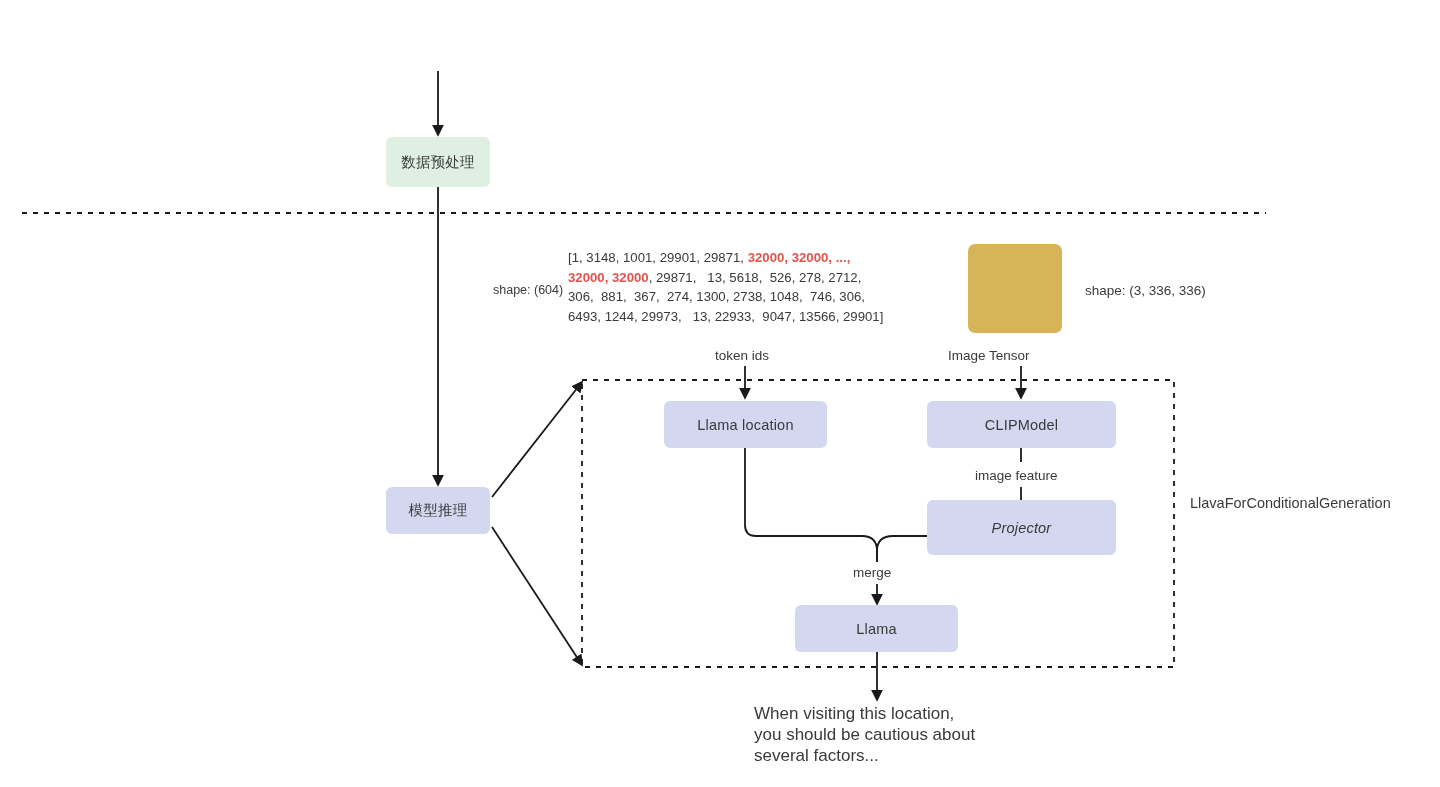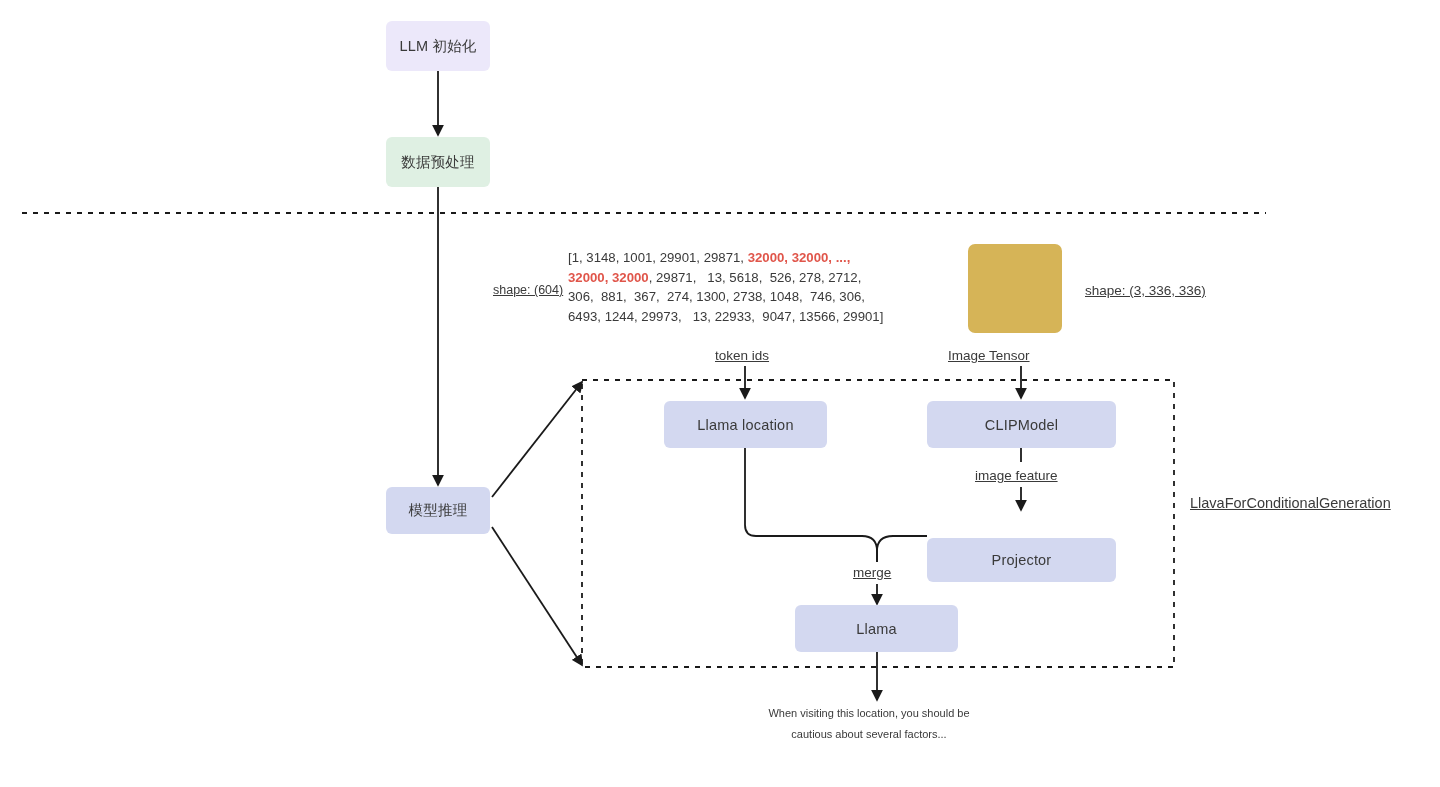--- a/index.html
+++ b/index.html
@@ -33,40 +33,38 @@
   .node-purple { background: #ece8fa; }
   .node-green  { background: #dff0e3; }
   .node-blue   { background: #d3d8f0; }
   .node-gold   { background: #d6b457; border-radius: 7px; }
 
   .lbl {
     position: absolute;
     font-size: 13.5px;
     color: #3a3a3a;
     white-space: nowrap;
-    text-decoration: underline;
   }
   .lbl-sm { font-size: 12.5px; }
 
   .tokens {
     position: absolute;
     font-size: 13.2px;
     line-height: 19.6px;
     color: #3a3a3a;
     white-space: pre;
   }
   .tokens .hl { color: #e0554a; font-weight: bold; }
 
   .outtext {
     position: absolute;
-    font-size: 11px;
+    font-size: 17px;
     line-height: 21px;
     color: #3a3a3a;
     width: 230px;
-    text-align: center;
   }
 
   svg.wires {
     position: absolute;
     left: 0; top: 0;
     width: 1440px;
     height: 787px;
     overflow: visible;
   }
 </style>
@@ -102,41 +100,38 @@
     <line x1="1021" y1="487" x2="1021" y2="510" stroke="#1a1a1a" stroke-width="1.8" marker-end="url(#arrow)"></line>
 
     <path d="M 745 448 L 745 525 Q 745 536 756 536 L 862 536 Q 877 536 877 551 L 877 562" fill="none" stroke="#1a1a1a" stroke-width="1.8"></path>
     <path d="M 927 536 L 893 536 Q 877 536 877 551 L 877 562" fill="none" stroke="#1a1a1a" stroke-width="1.8"></path>
 
     <line x1="877" y1="584" x2="877" y2="604" stroke="#1a1a1a" stroke-width="1.8" marker-end="url(#arrow)"></line>
 
     <line x1="877" y1="652" x2="877" y2="700" stroke="#1a1a1a" stroke-width="1.8" marker-end="url(#arrow)"></line>
   </svg>
 
-  <div class="node node-purple" style="left:386px; top:21px; width:104px; height:50px;">
-    <span>LLM 初始化</span>
-  </div>
 
   <div class="node node-green" style="left:386px; top:137px; width:104px; height:50px;">
     <span>数据预处理</span>
   </div>
 
   <div class="node node-blue" style="left:386px; top:487px; width:104px; height:47px;">
     <span>模型推理</span>
   </div>
 
   <div class="node node-blue" style="left:664px; top:401px; width:163px; height:47px;">
     <span>Llama location</span>
   </div>
 
   <div class="node node-blue" style="left:927px; top:401px; width:189px; height:47px;">
     <span>CLIPModel</span>
   </div>
 
-  <div class="node node-blue" style="left:927px; top:538px; width:189px; height:44px;">
+  <div class="node node-blue" style="left:927px; top:500px; width:189px; height:55px;font-style:italic;">
     <span>Projector</span>
   </div>
 
   <div class="node node-blue" style="left:795px; top:605px; width:163px; height:47px;">
     <span>Llama</span>
   </div>
 
   <div class="node node-gold" style="left:968px; top:244px; width:94px; height:89px;">
     <span></span>
   </div>

